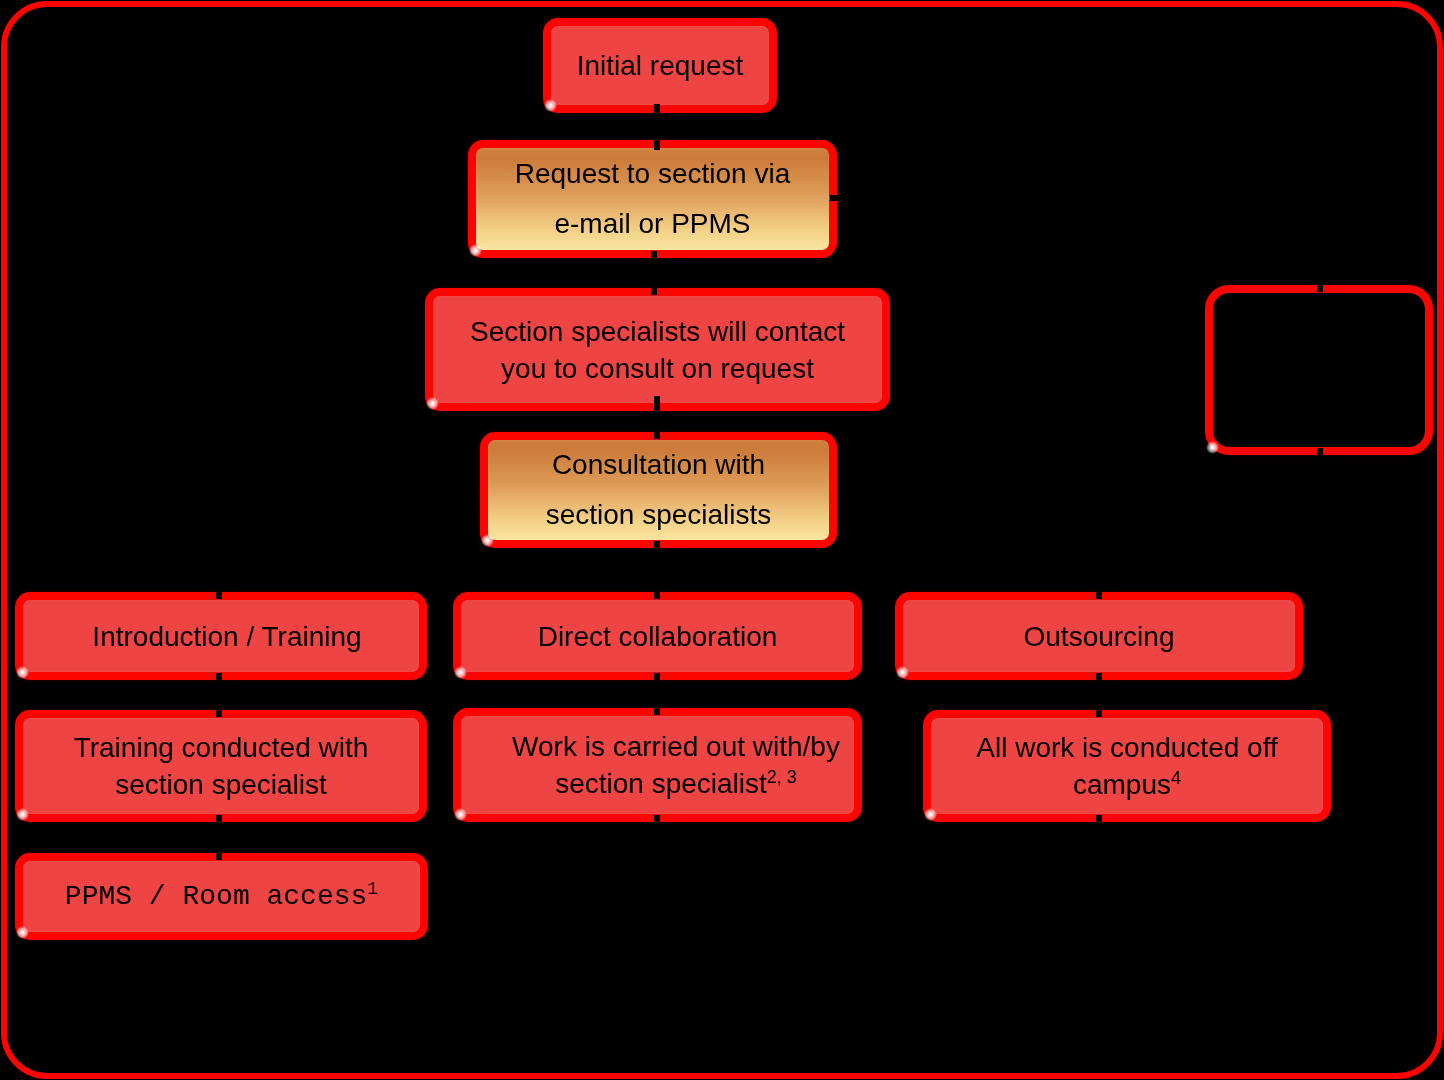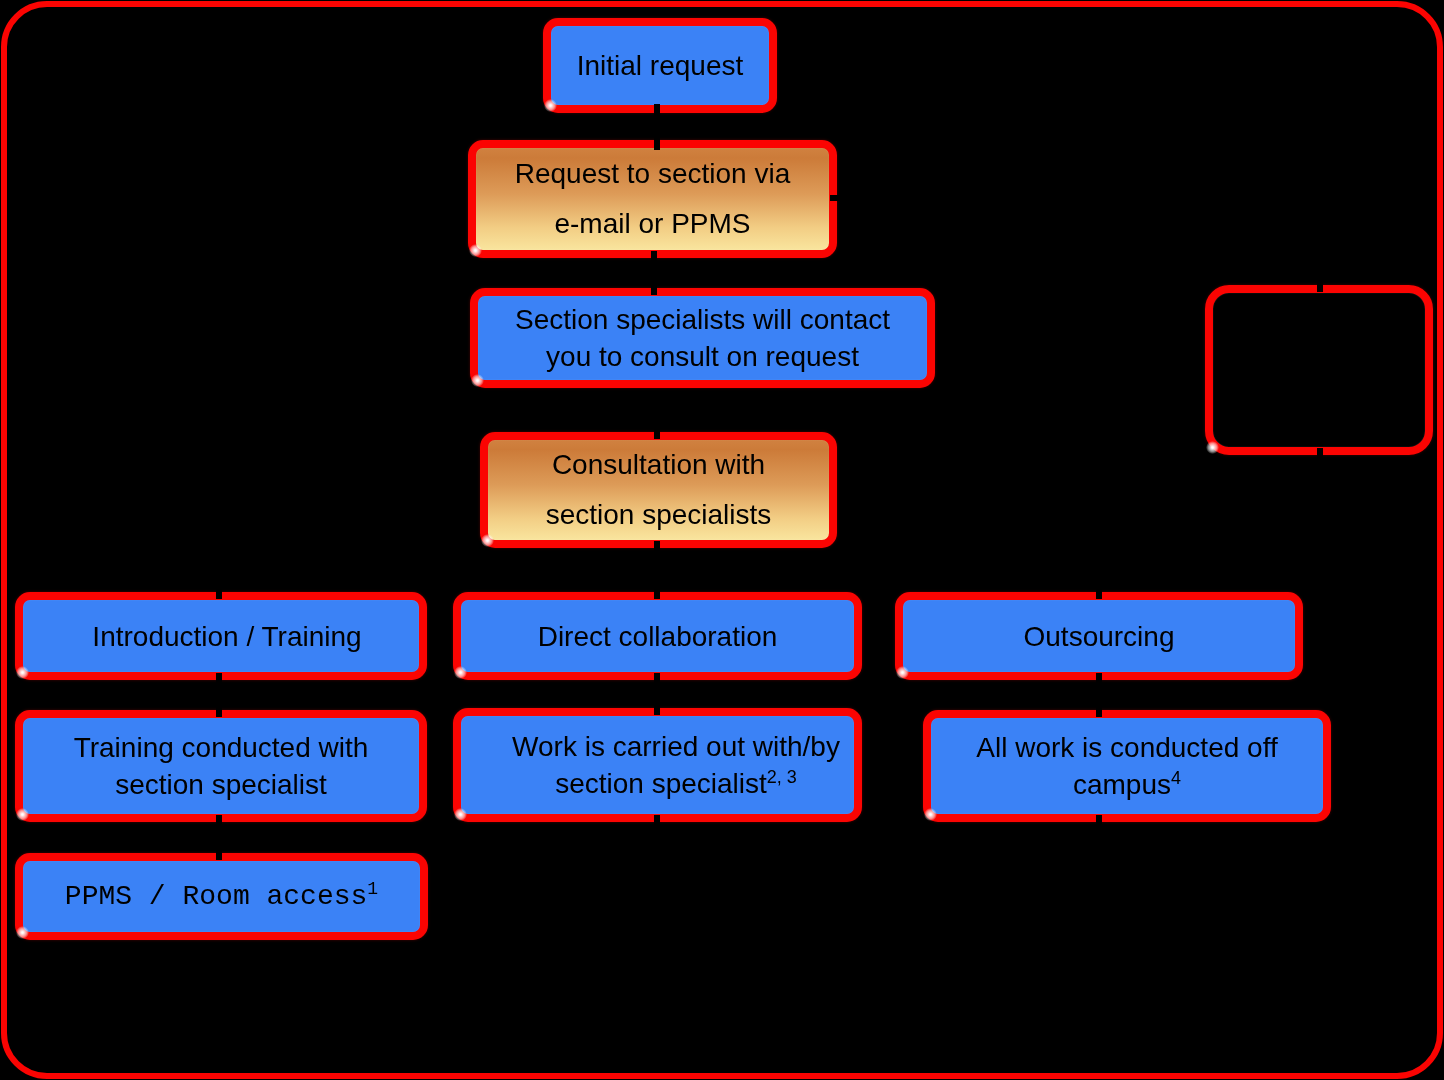--- a/index.html
+++ b/index.html
@@ -17,21 +17,21 @@
     border: 6px solid #fb0402;
     border-radius: 46px;
     box-sizing: border-box;
     z-index: 1;
   }
   .node {
     position: absolute;
     box-sizing: border-box;
     border: 8px solid #fb0402;
     border-radius: 15px;
-    background: #3b82f6;
+    background: #ef4444;
     display: flex;
     flex-direction: column;
     align-items: center;
     justify-content: center;
     text-align: center;
     color: #000;
     font-size: 28px;
     line-height: 37px;
     z-index: 2;
     box-shadow: 0 0 3px rgba(110,0,0,.65), inset 0 0 1px rgba(255,255,255,.35);
@@ -63,21 +63,21 @@
     text-align: right;
   }
   .connector {
     position: absolute;
     background: #000;
     z-index: 3;
   }
   
   .n-initial   { left: 543px;  top: 18px;  width: 234px; height: 95px;  }
   .n-request   { left: 468px;  top: 140px; width: 369px; height: 118px; }
-  .n-contact   { left: 425px;  top: 288px; width: 465px; height: 100px; margin-left: 45px; }
+  .n-contact   { left: 425px;  top: 288px; width: 465px; height: 123px; }
   .n-consult   { left: 480px;  top: 432px; width: 357px; height: 116px; }
   .n-intro     { left: 15px;   top: 592px; width: 412px; height: 88px; padding-left: 12px;  }
   .n-collab    { left: 453px;  top: 592px; width: 409px; height: 88px;  }
   .n-outsource { left: 895px;  top: 592px; width: 408px; height: 88px;  }
   .n-training  { left: 15px;   top: 710px; width: 412px; height: 112px; }
   .n-work      { left: 453px;  top: 708px; width: 409px; height: 114px; padding-left: 37px; }
   .n-offcampus { left: 895px;  top: 710px; width: 408px; height: 112px; margin-left: 28px; }
   .n-ppms      { left: 15px;   top: 853px; width: 413px; height: 87px; font-family: Liberation Mono, monospace;  }
   .n-empty     { left: 1205px; top: 285px; width: 228px; height: 170px; }
   

